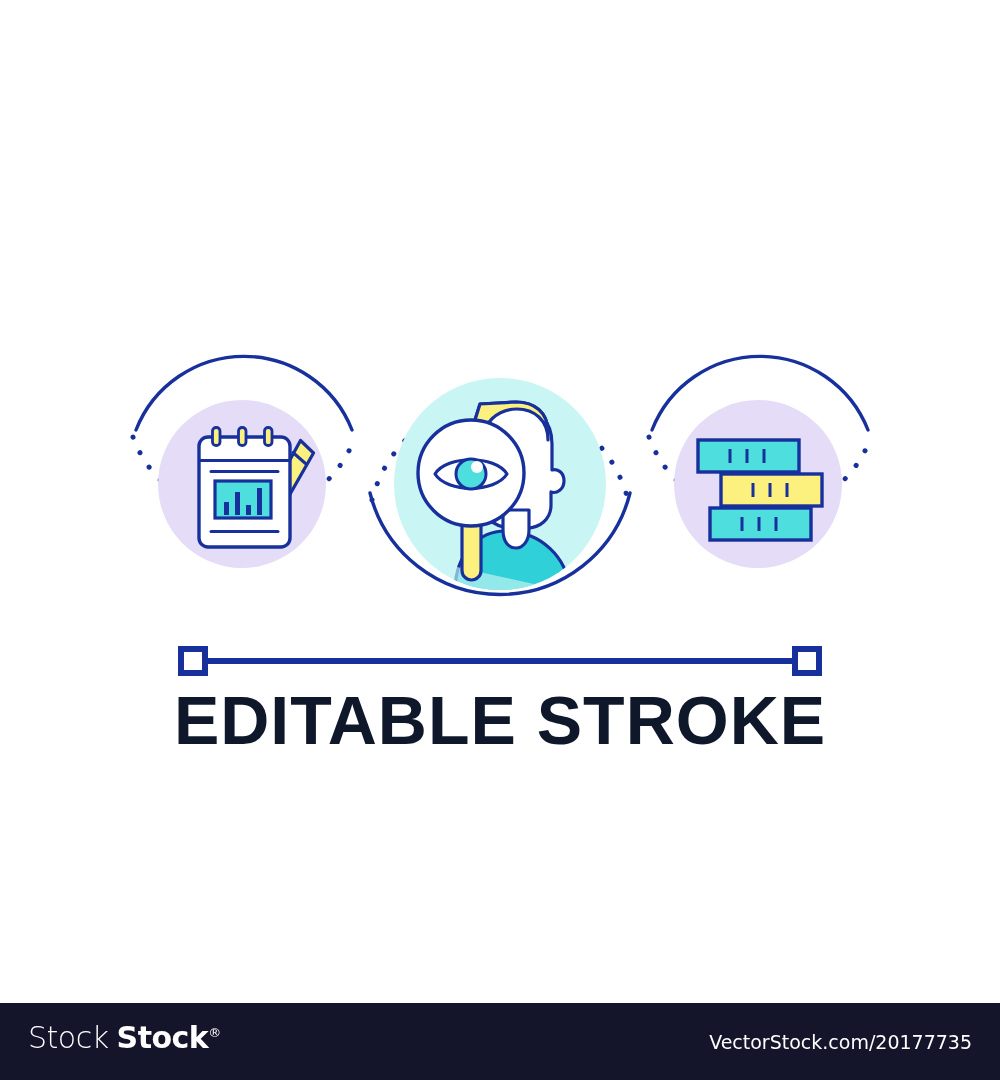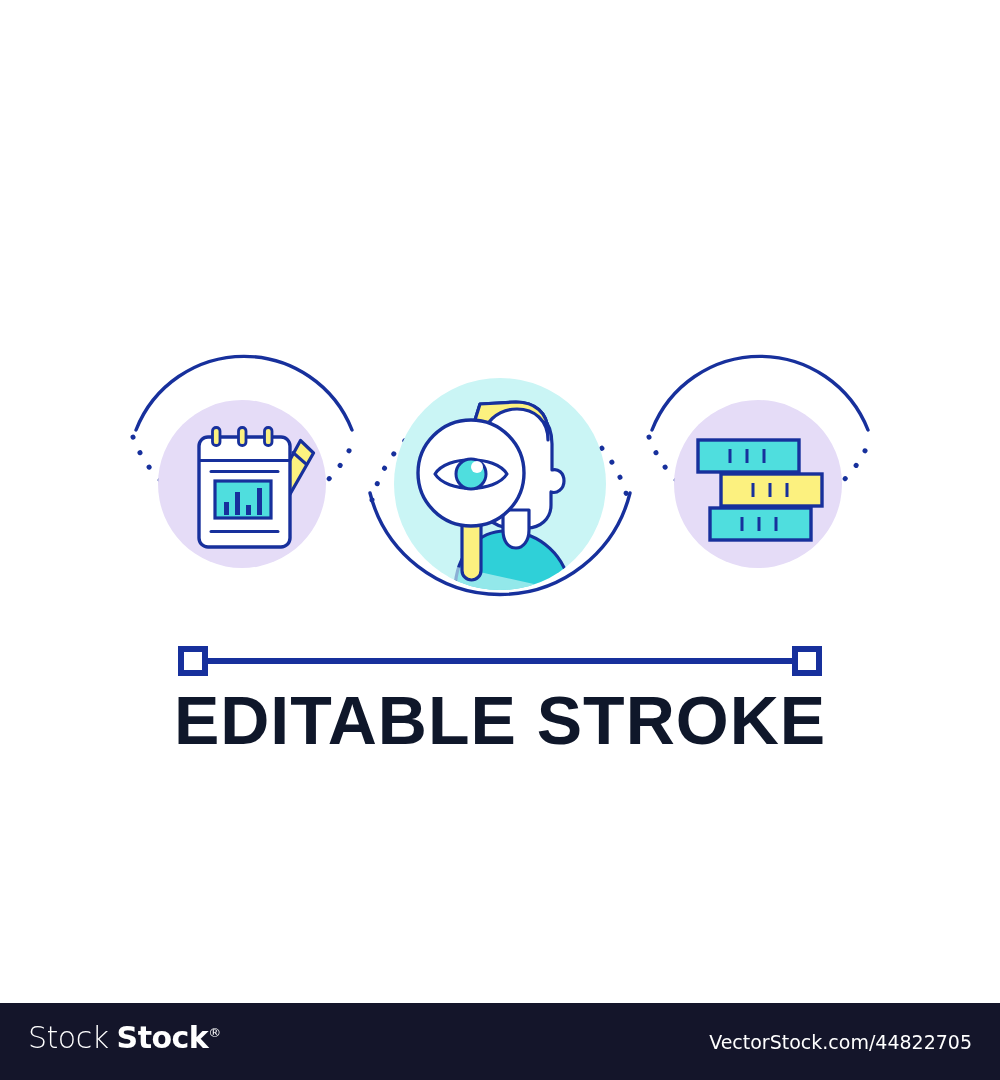--- a/index.html
+++ b/index.html
@@ -213,14 +213,14 @@
     </g>
   </svg>
 
   <div id="caption">EDITABLE STROKE</div>
 </div>
 
 <div id="footer-bar">
   <div id="footer-logo">
     <span class="lite">Stock</span><span class="bold">Stock</span><span class="reg">®</span>
   </div>
-  <div id="footer-url">VectorStock.com/44822705</div>
+  <div id="footer-url">VectorStock.com/20177735</div>
 </div>
 
 </body></html>

